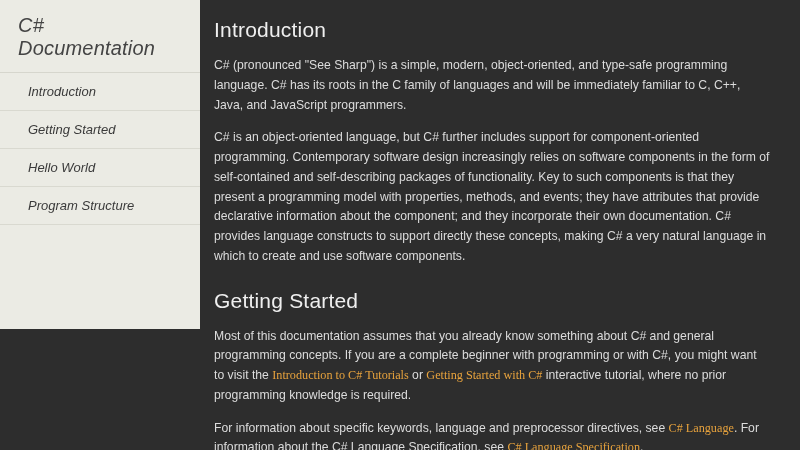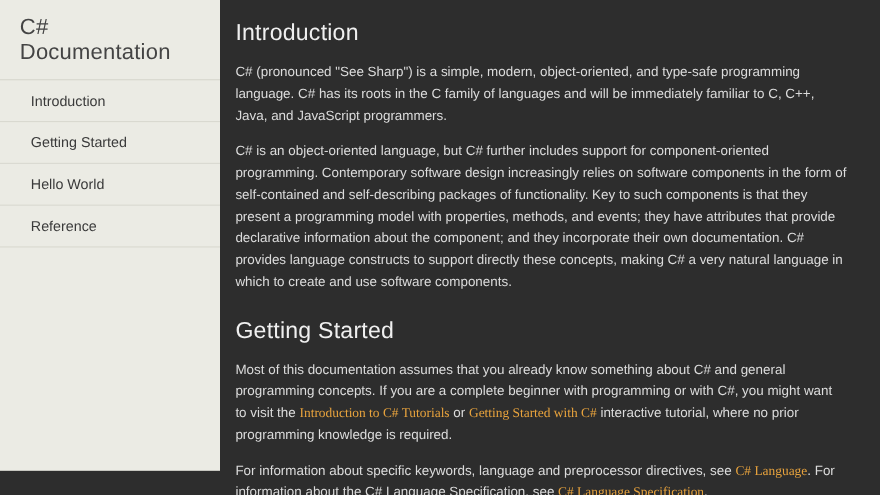--- a/index.html
+++ b/index.html
@@ -14,24 +14,25 @@
   }
   #app {
     display: flex;
     width: 800px;
     height: 450px;
   }
   
   #sidebar {
     width: 200px;
     min-width: 200px;
-    height: 428px;
+    height: 329px;
     background: #ebebe4;
     color: #333;
     overflow: hidden;
+    font-style: italic;
   }
   #sidebar-title {
     font-size: 20px;
     color: #444;
     padding: 14px 14px 12px 18px;
     border-bottom: 1px solid #d6d6cd;
     letter-spacing: 0.2px;
   }
   .nav-item {
     font-size: 13px;
@@ -74,21 +75,21 @@
 </head>
 <body>
 
 <div id="app">
 
   <nav id="sidebar">
     <div id="sidebar-title">C# Documentation</div>
     <div class="nav-item">Introduction</div>
     <div class="nav-item">Getting Started</div>
     <div class="nav-item">Hello World</div>
-    <div class="nav-item">Reference</div>
+    <div class="nav-item">Program Structure</div>
   </nav>
 
   <main id="content">
 
     <h1 class="section-title">Introduction</h1>
     <p class="para">C# (pronounced "See Sharp") is a simple, modern, object-oriented, and type-safe programming language. C# has its roots in the C family of languages and will be immediately familiar to C, C++, Java, and JavaScript programmers.</p>
     <p class="para">C# is an object-oriented language, but C# further includes support for component-oriented programming. Contemporary software design increasingly relies on software components in the form of self-contained and self-describing packages of functionality. Key to such components is that they present a programming model with properties, methods, and events; they have attributes that provide declarative information about the component; and they incorporate their own documentation. C# provides language constructs to support directly these concepts, making C# a very natural language in which to create and use software components.</p>
 
     <h1 class="section-title spaced">Getting Started</h1>
     <p class="para"><span>Most of this documentation assumes that you already know something about C# and general programming concepts. If you are a complete beginner with programming or with C#, you might want to visit the </span><a class="link" href="#">Introduction to C# Tutorials</a><span> or </span><a class="link" href="#">Getting Started with C#</a><span> interactive tutorial, where no prior programming knowledge is required.</span></p>

